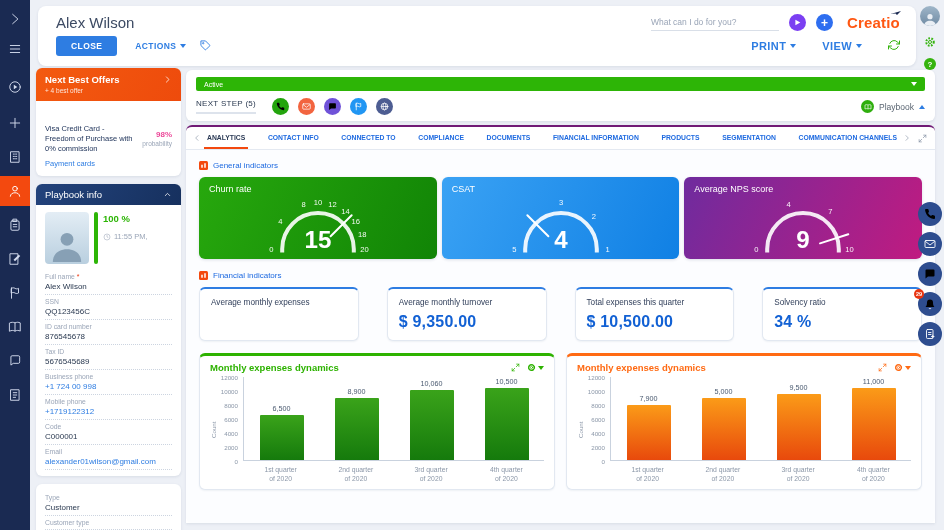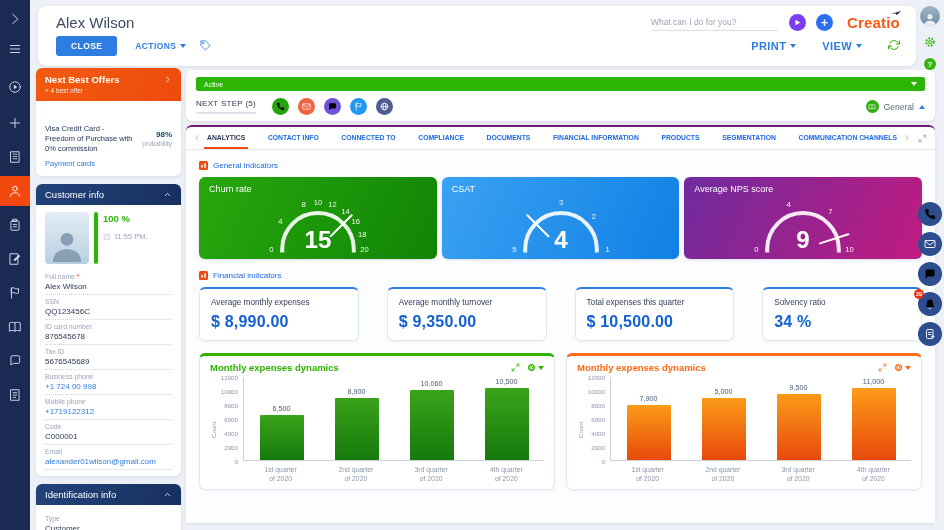--- a/index.html
+++ b/index.html
@@ -52,21 +52,21 @@
   #left-panel { position:absolute; left:36px; top:68px; width:145px; height:332px; }
   .panel-card { background:#fff; border-radius:6px; box-shadow:0 1px 3px rgba(25,45,90,.10); overflow:hidden; margin-bottom:8px; }
   .nbo-header { background:linear-gradient(120deg,#f35a10,#ee4b0c); color:#fff; padding:6px 9px 7px; cursor:pointer; }
   .nbo-title-row { display:flex; align-items:center; justify-content:space-between; font-size:9.5px; font-weight:bold; }
   .nbo-sub { font-size:6.5px; opacity:.85; margin-top:2px; }
   .chev { width:9px; height:9px; stroke:currentColor; fill:none; stroke-width:2; stroke-linecap:round; stroke-linejoin:round; }
   .nbo-body { padding:23px 9px 8px; }
   .offer-row { display:flex; gap:6px; }
   .offer-text { font-size:7.5px; color:#22365c; line-height:1.35; flex:1; }
   .prob { text-align:right; }
-  .prob-val { font-size:15px; font-weight:bold; color:#0c4a6e; line-height:1; }
+  .prob-val { font-size:15px; font-weight:bold; color:#ec4899; line-height:1; }
   .prob-val span { font-size:8px; }
   .prob-lbl { font-size:6.5px; color:#9aa5b7; margin-top:1px; }
   .offer-link { font-size:7.5px; color:#2e7de2; margin-top:5px; cursor:pointer; }
   .sec-header { background:linear-gradient(120deg,#23437c,#16305e); color:#fff; font-size:9.5px; padding:5px 9px; display:flex; align-items:center; justify-content:space-between; cursor:pointer; }
   .ci-body { padding:7px 9px 6px; }
   .photo-row { display:flex; gap:5px; margin-bottom:6px; }
   .photo { width:44px; height:52px; border-radius:4px; background:linear-gradient(180deg,#e3edf5,#b9cfdf); overflow:hidden; display:flex; align-items:flex-end; justify-content:center; }
   .photo svg { width:34px; height:38px; fill:#87a0b5; }
   .progress-bar { width:4px; height:52px; background:#2db506; border-radius:2px; }
   .pct-col { flex:1; padding-top:1px; }
@@ -326,21 +326,21 @@
           <div class="prob-val"><span class="v">98</span><span>%</span></div>
           <div class="prob-lbl">probability</div>
         </div>
       </div>
       <div class="offer-link">Payment cards</div>
     </div>
   </div>
 
   <div class="panel-card">
     <div class="sec-header">
-      <span>Customer info</span>
+      <span>Playbook info</span>
       <svg class="chev" viewBox="0 0 24 24">
           <polyline points="6 15 12 9 18 15"></polyline>
         </svg>
     </div>
     <div class="ci-body">
       <div class="photo-row">
         <div class="photo">
             <svg viewBox="0 0 24 24">
               <circle cx="12" cy="8" r="4.5"></circle>
               <path d="M2 24c0-6 4.5-9 10-9s10 3 10 9z"></path>
@@ -389,26 +389,20 @@
           </div>
           <div class="field">
             <div class="f-label">Email</div>
             <div class="f-value link">alexander01wilson@gmail.com</div>
           </div>
         </div>
     </div>
   </div>
 
   <div class="panel-card">
-    <div class="sec-header">
-      <span>Identification info</span>
-      <svg class="chev" viewBox="0 0 24 24">
-          <polyline points="6 15 12 9 18 15"></polyline>
-        </svg>
-    </div>
     <div class="ci-body">
         <div id="id-fields">
           <div class="field">
             <div class="f-label">Type</div>
             <div class="f-value">Customer</div>
           </div>
           <div class="field">
             <div class="f-label">Customer type</div>
           </div>
         </div>
@@ -455,21 +449,21 @@
             </svg>
           </div>
         </div>
       <div class="playbook">
         <span class="playbook-badge">
             <svg viewBox="0 0 24 24">
               <path d="M3 6c3-1.5 6-1.5 9 0 3-1.5 6-1.5 9 0v12c-3-1.5-6-1.5-9 0-3-1.5-6-1.5-9 0z"></path>
               <line x1="12" y1="6" x2="12" y2="18"></line>
             </svg>
           </span>
-        <span class="playbook-lbl">General</span>
+        <span class="playbook-lbl">Playbook</span>
         <span class="caret-up"></span>
       </div>
     </div>
   </div>
 
   <div class="tabs-card">
     <div class="tab-bar">
       <div class="tab-nav">
           <svg viewBox="0 0 24 24">
             <polyline points="15 5 8 12 15 19"></polyline>
@@ -569,21 +563,20 @@
             <rect width="12" height="12" rx="2" fill="#f3490f"></rect>
             <rect x="3" y="5" width="2" height="4" fill="#fff"></rect>
             <rect x="7" y="3" width="2" height="6" fill="#fff"></rect>
           </svg>
         <span>Financial indicators</span>
       </div>
 
       <div class="kpi-row">
         <div class="kpi-card">
           <div class="kpi-label">Average monthly expenses</div>
-          <div class="kpi-value">$ 8,990.00</div>
         </div>
         <div class="kpi-card">
           <div class="kpi-label">Average monthly turnover</div>
           <div class="kpi-value">$ 9,350.00</div>
         </div>
         <div class="kpi-card">
           <div class="kpi-label">Total expenses this quarter</div>
           <div class="kpi-value">$ 10,500.00</div>
         </div>
         <div class="kpi-card">

